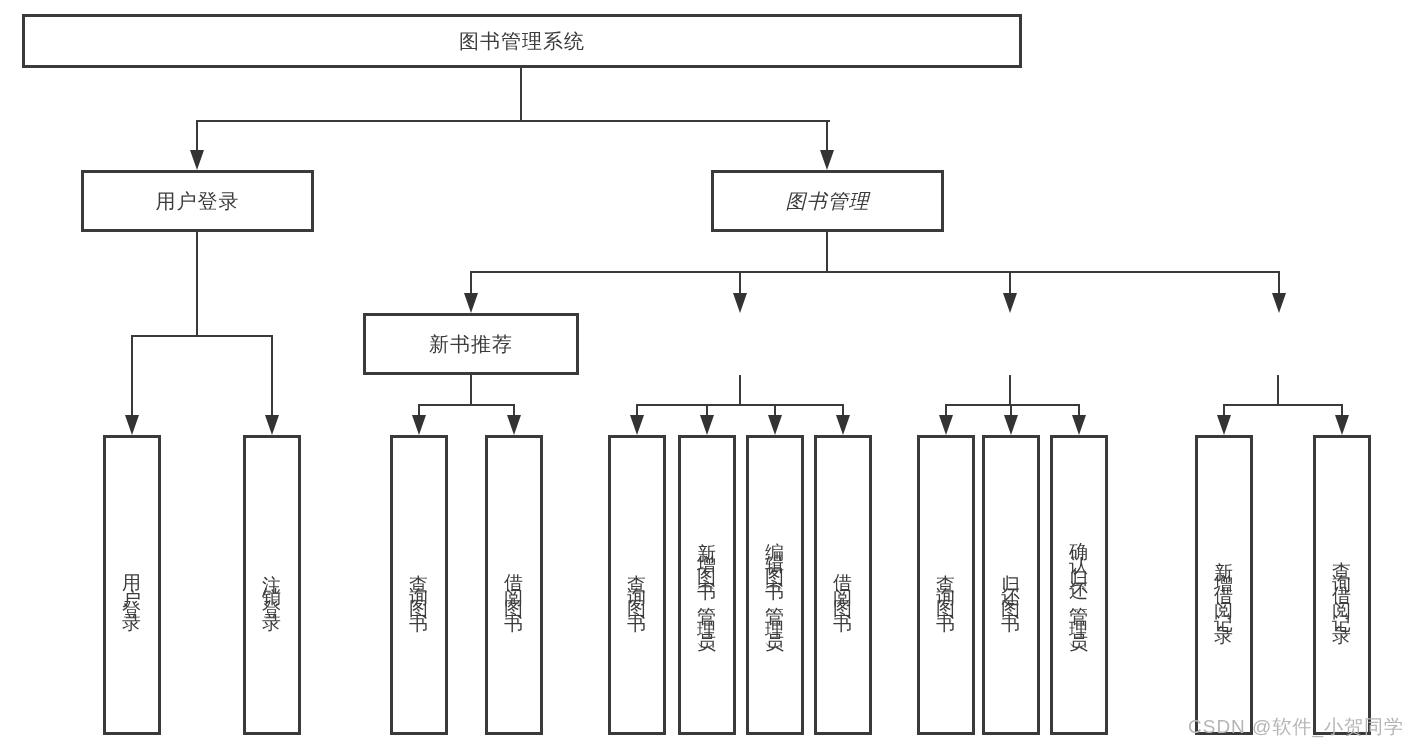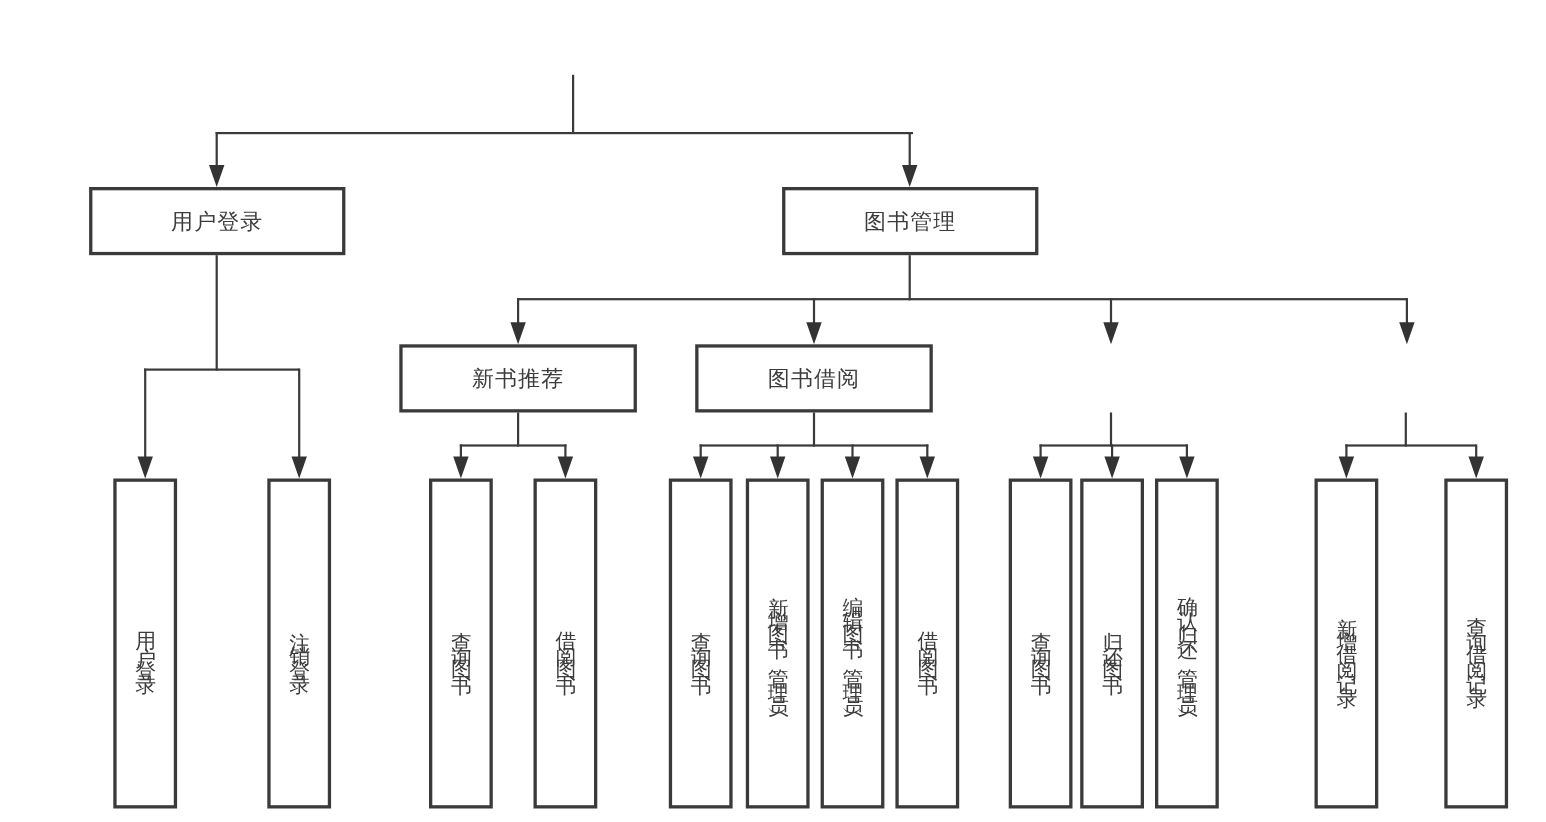--- a/index.html
+++ b/index.html
@@ -56,32 +56,35 @@
     letter-spacing:1px;
     white-space:nowrap;
     z-index:5;
   }
 </style>
 </head>
 <body>
 
 <div id="stage">
 
+  <div class="node h" style="left:22px;top:14px;width:1000px;height:54px;">
+    <span>图书管理系统</span>
+  </div>
 
   <div class="vl" style="left:520px;top:68px;height:52px;"></div>
   <div class="hl" style="left:196px;top:120px;width:634px;"></div>
   <div class="vl" style="left:196px;top:120px;height:32px;"></div>
   <div class="ar" style="left:190px;top:150px;"></div>
   <div class="vl" style="left:826px;top:120px;height:32px;"></div>
   <div class="ar" style="left:820px;top:150px;"></div>
 
   <div class="node h" style="left:81px;top:170px;width:233px;height:62px;">
     <span>用户登录</span>
   </div>
-  <div class="node h" style="left:711px;top:170px;width:233px;height:62px;">
+  <div class="node h" style="left:711px;top:170px;width:233px;height:62px;font-style:italic;">
     <span>图书管理</span>
   </div>
 
   <div class="vl" style="left:196px;top:232px;height:105px;"></div>
   <div class="hl" style="left:131px;top:335px;width:141px;"></div>
   <div class="vl" style="left:131px;top:335px;height:82px;"></div>
   <div class="ar" style="left:125px;top:415px;"></div>
   <div class="vl" style="left:271px;top:335px;height:82px;"></div>
   <div class="ar" style="left:265px;top:415px;"></div>
 
@@ -91,23 +94,20 @@
   <div class="ar" style="left:464px;top:293px;"></div>
   <div class="vl" style="left:739px;top:271px;height:24px;"></div>
   <div class="ar" style="left:733px;top:293px;"></div>
   <div class="vl" style="left:1009px;top:271px;height:24px;"></div>
   <div class="ar" style="left:1003px;top:293px;"></div>
   <div class="vl" style="left:1278px;top:271px;height:24px;"></div>
   <div class="ar" style="left:1272px;top:293px;"></div>
 
   <div class="node h" style="left:363px;top:313px;width:216px;height:62px;">
     <span>新书推荐</span>
-  </div>
-  <div class="node h" style="left:632px;top:313px;width:216px;height:62px;">
-    <span>图书借阅</span>
   </div>
 
   <div class="vl" style="left:470px;top:375px;height:31px;"></div>
   <div class="hl" style="left:418px;top:404px;width:97px;"></div>
   <div class="vl" style="left:418px;top:404px;height:13px;"></div>
   <div class="ar" style="left:412px;top:415px;"></div>
   <div class="vl" style="left:513px;top:404px;height:13px;"></div>
   <div class="ar" style="left:507px;top:415px;"></div>
 
   <div class="vl" style="left:739px;top:375px;height:31px;"></div>
@@ -174,14 +174,15 @@
     <span>确认归还（管理员）</span>
   </div>
 
   <div class="leaf" style="left:1195px;">
     <span>新增借阅记录</span>
   </div>
   <div class="leaf" style="left:1313px;">
     <span>查询借阅记录</span>
   </div>
 
+  <div class="watermark">CSDN @软件_小贺同学</div>
 
 </div>
 
 </body></html>

